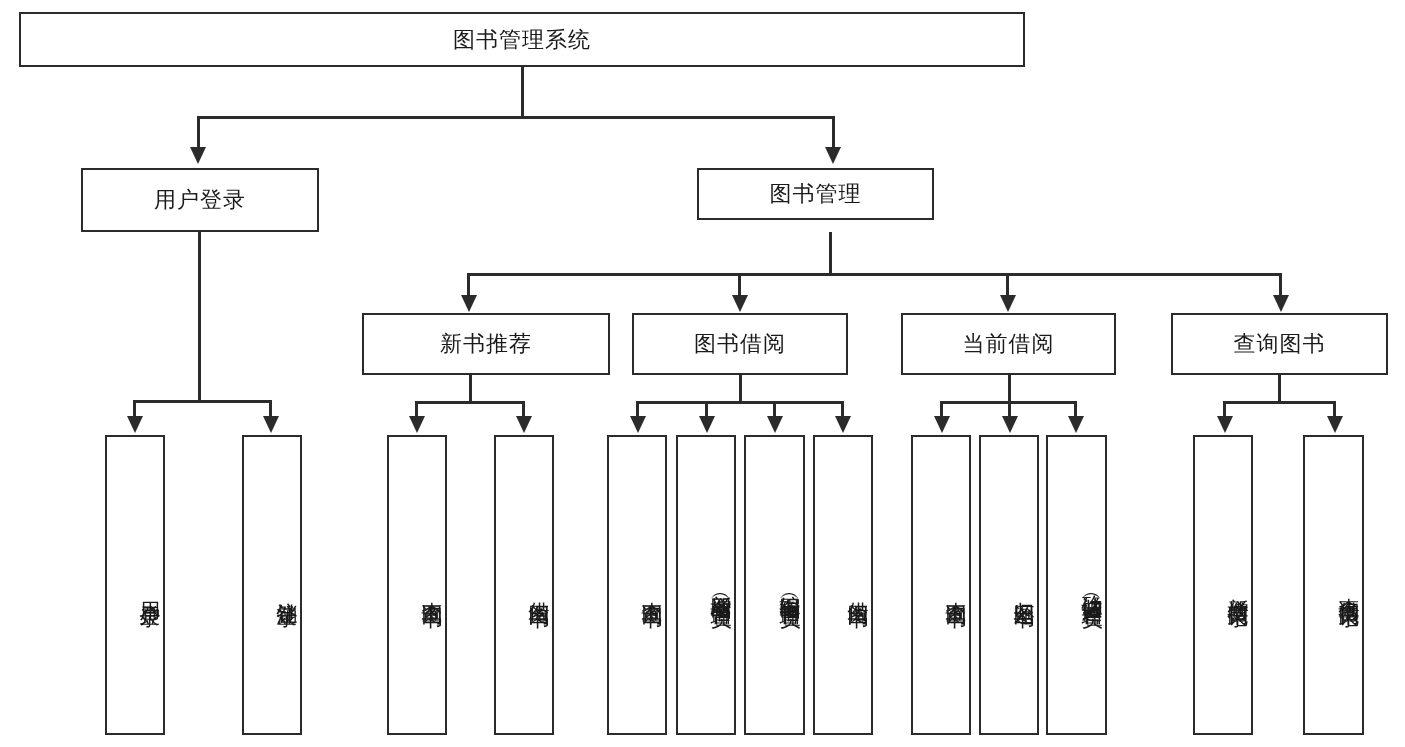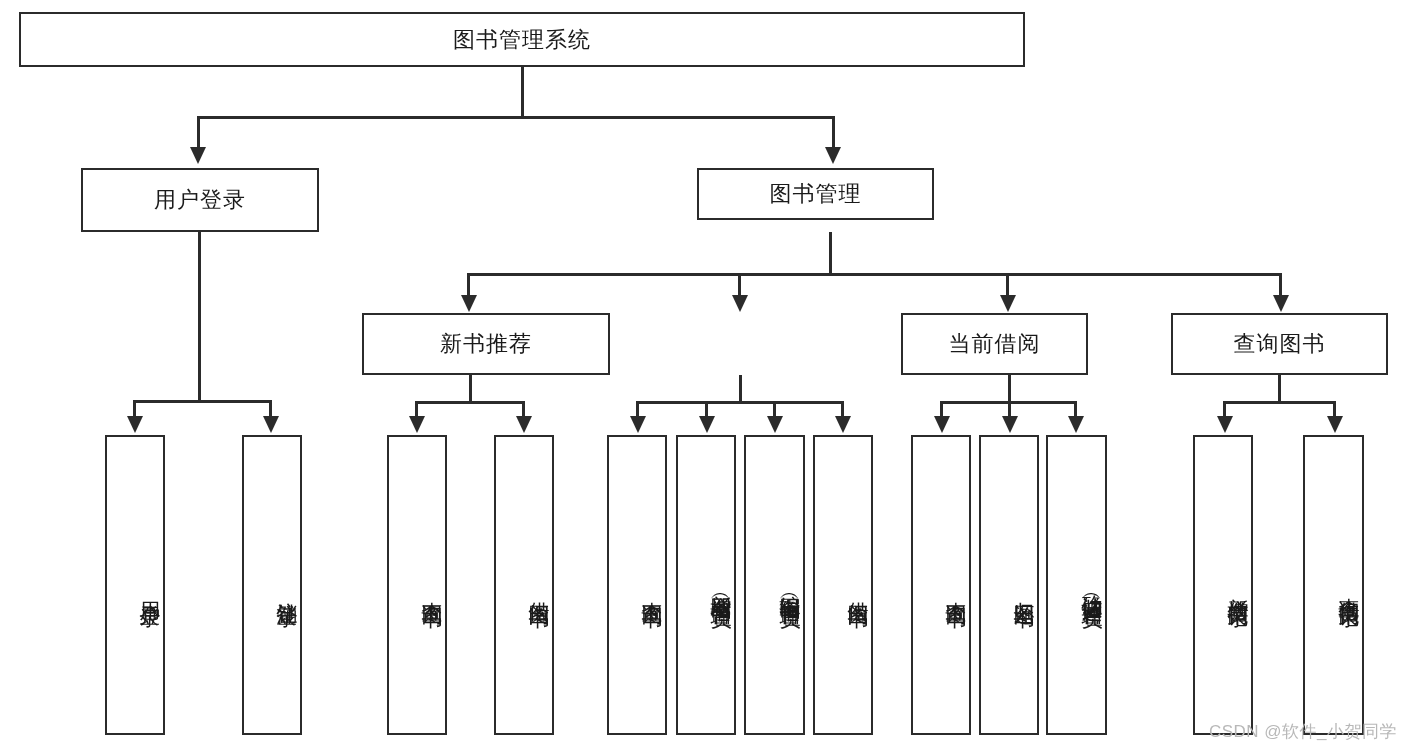--- a/index.html
+++ b/index.html
@@ -102,21 +102,22 @@
   <div class="edge v" style="left:467px; top:273px; width:3px; height:24px;"></div>
   <div class="arrow" style="left:461px; top:295px;"></div>
   <div class="edge v" style="left:738px; top:273px; width:3px; height:24px;"></div>
   <div class="arrow" style="left:732px; top:295px;"></div>
   <div class="edge v" style="left:1006px; top:273px; width:3px; height:24px;"></div>
   <div class="arrow" style="left:1000px; top:295px;"></div>
   <div class="edge v" style="left:1279px; top:273px; width:3px; height:24px;"></div>
   <div class="arrow" style="left:1273px; top:295px;"></div>
 
   <div class="node horiz" style="left:362px; top:313px; width:248px; height:62px;">新书推荐</div>
-  <div class="node horiz" style="left:901px; top:313px; width:187px; height:62px;">当前借阅</div>
+  <div class="node horiz" style="left:632px; top:313px; width:216px; height:62px;">图书借阅</div>
+  <div class="node horiz" style="left:901px; top:313px; width:215px; height:62px;">当前借阅</div>
   <div class="node horiz" style="left:1171px; top:313px; width:217px; height:62px;">查询图书</div>
 
   <div class="edge v" style="left:469px; top:375px; width:3px; height:28px;"></div>
   <div class="edge h" style="left:415px; top:401px; width:110px; height:3px;"></div>
   <div class="edge v" style="left:415px; top:401px; width:3px; height:17px;"></div>
   <div class="arrow" style="left:409px; top:416px;"></div>
   <div class="edge v" style="left:522px; top:401px; width:3px; height:17px;"></div>
   <div class="arrow" style="left:516px; top:416px;"></div>
 
   <div class="edge v" style="left:739px; top:375px; width:3px; height:28px;"></div>
@@ -157,15 +158,14 @@
   <div class="node vert tall-text" style="left:744px; top:435px; width:61px; height:300px;">编辑图书（管理员）</div>
   <div class="node vert" style="left:813px; top:435px; width:60px; height:300px;">借阅图书</div>
 
   <div class="node vert" style="left:911px; top:435px; width:60px; height:300px;">查询图书</div>
   <div class="node vert" style="left:979px; top:435px; width:60px; height:300px;">归还图书</div>
   <div class="node vert tall-text" style="left:1046px; top:435px; width:61px; height:300px;">确认归还（管理员）</div>
 
   <div class="node vert tall-text" style="left:1193px; top:435px; width:60px; height:300px;">新增借阅记录</div>
   <div class="node vert tall-text" style="left:1303px; top:435px; width:61px; height:300px;">查询借阅记录</div>
 
-  <div id="watermark">CSDN @软件_小贺同学</div>
 
 </div>
 
 </body></html>

